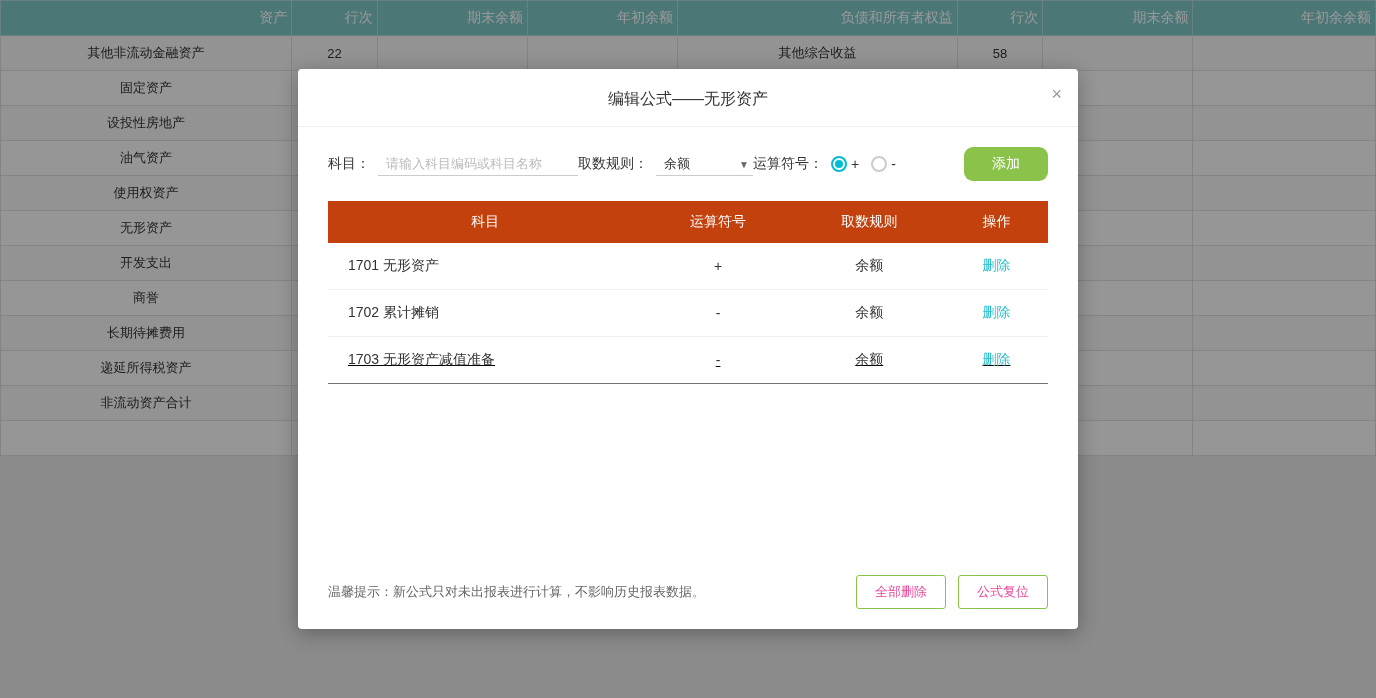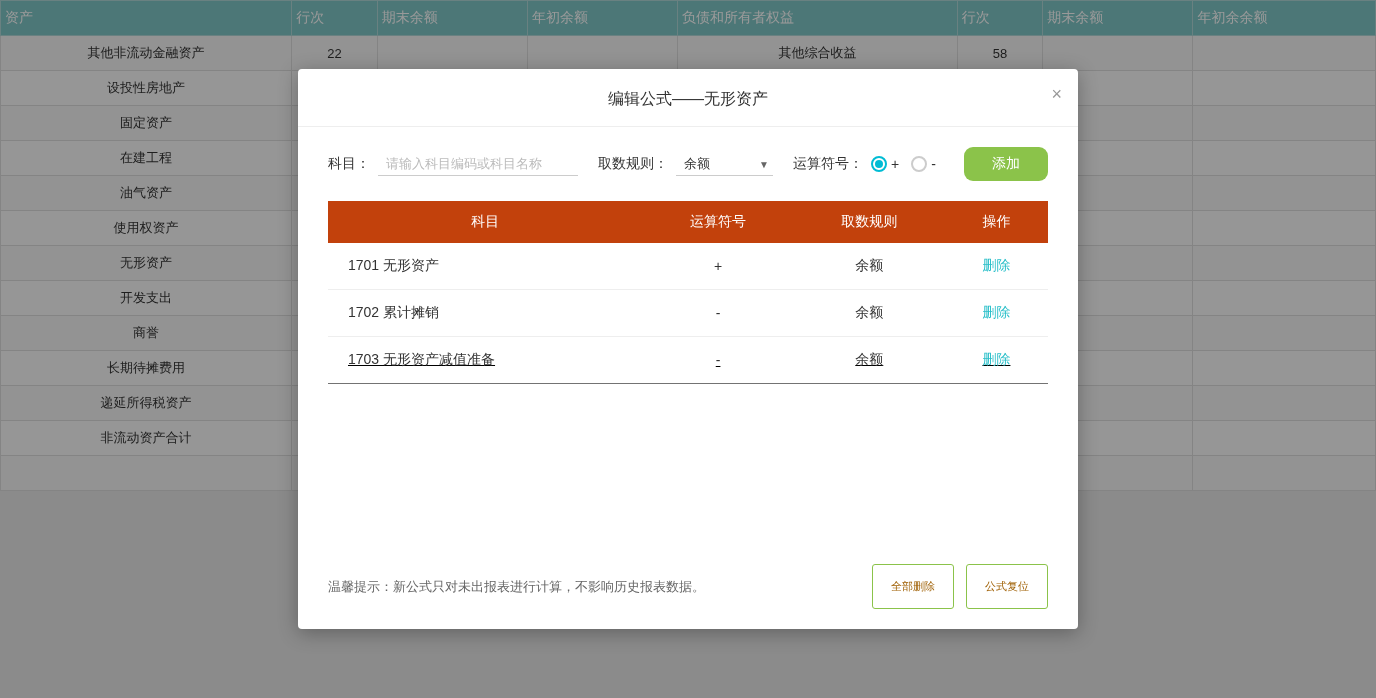--- a/index.html
+++ b/index.html
@@ -20,21 +20,21 @@
       overflow: hidden;
     }
     .bg-table {
       width: 100%;
       border-collapse: collapse;
       background: #f5f5f5;
     }
     .bg-table th {
       background: #7fc6c6;
       color: #fff;
-      text-align: left;
+      text-align: right;
       padding: 8px 4px;
       border: 1px solid #b0d8d8;
       font-weight: normal;
       font-size: 14px;
     }
     .bg-table td {
       text-align: center;
       padding: 8px 4px;
       border: 1px solid #ddd;
       color: #333;
@@ -94,21 +94,20 @@
     .modal-body {
       padding: 20px 30px;
       flex: 1;
     }
 
     
     .form-row {
       display: flex;
       align-items: center;
       margin-bottom: 20px;
-      gap: 20px;
     }
     .form-label {
       color: #333;
       white-space: nowrap;
       font-size: 14px;
     }
     .form-input {
       border: none;
       border-bottom: 1px solid #ccc;
       outline: none;
@@ -252,25 +251,25 @@
       color: #666;
       font-size: 13px;
     }
     .footer-btns {
       display: flex;
       gap: 12px;
     }
     .btn-outline {
       background: #fff;
       border: 1px solid #8bc34a;
-      color: #a16207;
-      padding: 14px 18px;
+      color: #ec4899;
+      padding: 7px 18px;
       border-radius: 3px;
       cursor: pointer;
-      font-size: 11px;
+      font-size: 13px;
     }
   </style>
 </head>
 <body>
 
 <div class="bg-table-wrap">
   <table class="bg-table">
     <thead>
       <tr id="bg-header-row">
       <th>资产</th>
@@ -288,41 +287,31 @@
           <td>其他非流动金融资产</td>
           <td>22</td>
           <td></td>
           <td></td>
           <td>其他综合收益</td>
           <td>58</td>
           <td></td>
           <td></td>
         </tr>
         <tr>
+          <td>固定资产</td>
+          <td></td>
+          <td></td>
+          <td></td>
+          <td></td>
+          <td></td>
+          <td></td>
+          <td></td>
+        </tr>
+        <tr>
           <td>设投性房地产</td>
-          <td></td>
-          <td></td>
-          <td></td>
-          <td></td>
-          <td></td>
-          <td></td>
-          <td></td>
-        </tr>
-        <tr>
-          <td>固定资产</td>
-          <td></td>
-          <td></td>
-          <td></td>
-          <td></td>
-          <td></td>
-          <td></td>
-          <td></td>
-        </tr>
-        <tr>
-          <td>在建工程</td>
           <td></td>
           <td></td>
           <td></td>
           <td></td>
           <td></td>
           <td></td>
           <td></td>
         </tr>
         <tr>
           <td>油气资产</td>

